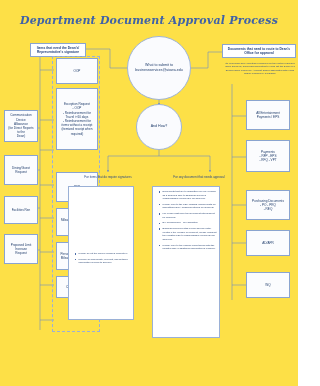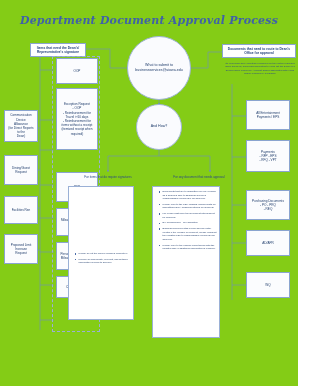--- a/index.html
+++ b/index.html
@@ -7,21 +7,21 @@
     margin: 0; padding: 0;
     width: 298px; height: 386px;
     background: #ffffff;
     font-family: "Liberation Sans", sans-serif;
     overflow: hidden;
   }
   #canvas {
     position: relative;
     width: 298px;
     height: 386px;
-    background: #84cc16;
+    background: #fde047;
   }
   svg.wires {
     position: absolute;
     left: 0; top: 0;
     width: 298px; height: 386px;
     pointer-events: none;
   }
   .title {
     position: absolute;
     left: 0; top: 14px;

